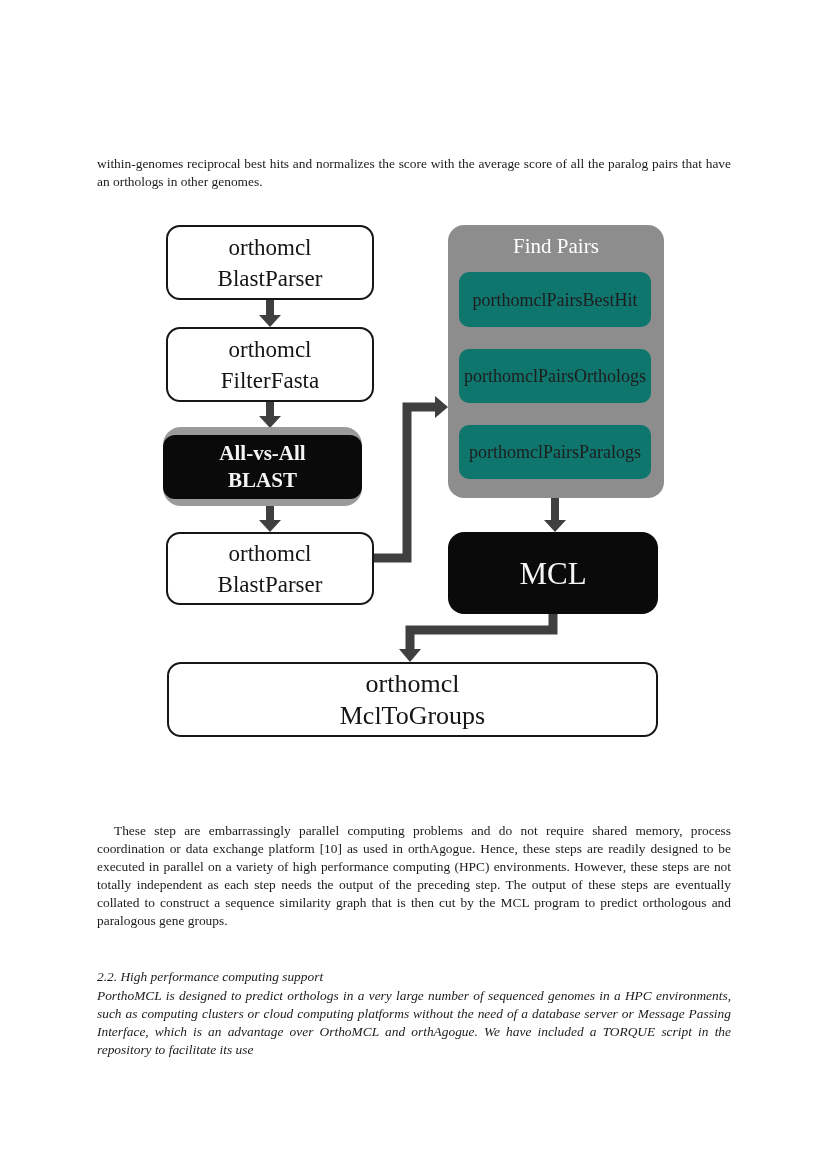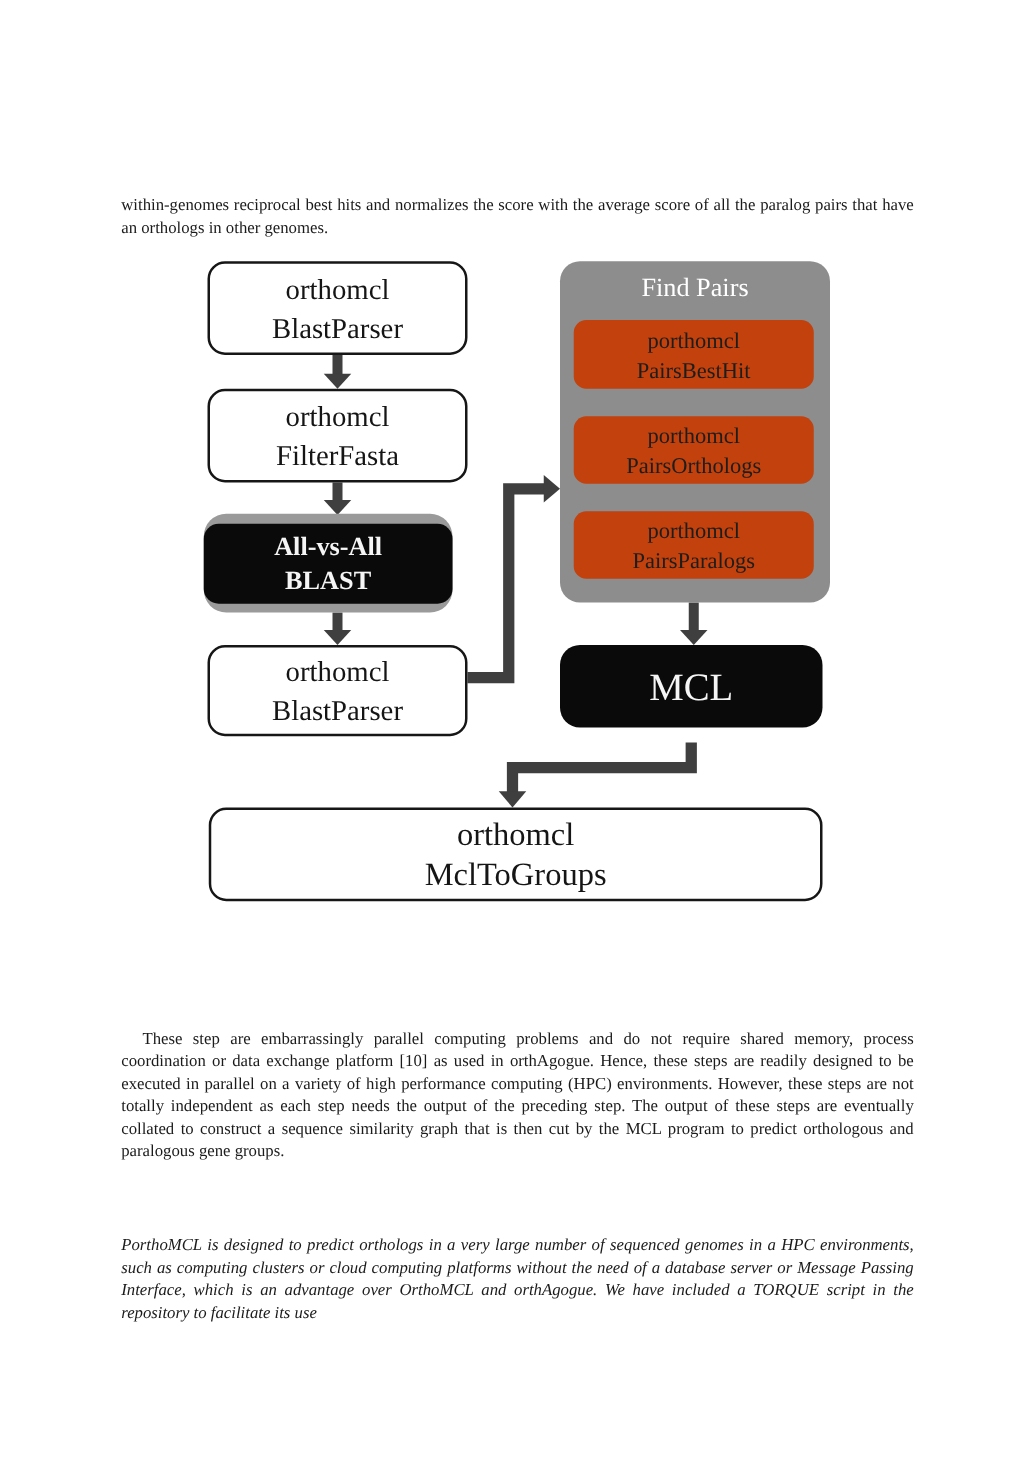--- a/index.html
+++ b/index.html
@@ -28,21 +28,21 @@
     top:968px;
     font-style:italic;
     font-weight:normal;
     font-size:13.4px;
     line-height:18px;
     text-align:left;
   }
   .para-hpc   { top:987px;font-style:italic; }
 
   
-  .flowchart { position:absolute; left:160px; top:204px; width:505px; height:520px; }
+  .flowchart { position:absolute; left:160px; top:220px; width:505px; height:520px; }
   .arrows    { position:absolute; left:0; top:0; }
   .arr       { fill:#3f3f3f; }
   .arr-line  { stroke:#3f3f3f; fill:none; }
 
   .node {
     position:absolute;
     display:flex; flex-direction:column;
     align-items:center; justify-content:center;
     text-align:center;
   }
@@ -76,31 +76,31 @@
     background:#8d8d8d; border-radius:16px;
   }
   .fp-title {
     margin-top:8px;
     text-align:center;
     color:#ffffff;
     font-size:21px; line-height:26px;
   }
   .fp-box {
     position:absolute; left:11px; width:192px;
-    background:#c2410c; border-radius:10px;
-    display:flex; flex-direction:column; align-items:center; justify-content:center;
+    background:#0f766e; border-radius:10px;
+    display:flex; flex-direction:row; align-items:center; justify-content:center;
     text-align:center;
   }
   .fp-box .nline { font-size:18px; line-height:24px; color:#1d1d1d; }
   #fp-besthit   { top:47px;  height:55px; }
   #fp-orthologs { top:124px; height:54px; }
   #fp-paralogs  { top:200px; height:54px; }
 
   #node-mcl {
-    position:absolute; left:288px; top:312px; width:210px; height:66px;
+    position:absolute; left:288px; top:312px; width:210px; height:82px;
     background:#0a0a0a; border-radius:16px;
     display:flex; align-items:center; justify-content:center;
   }
   #node-mcl span { color:#f5f5f5; font-size:31px; line-height:31px; }
 
   #node-groups { left:7px; top:442px; width:491px; height:75px; }
   #node-groups .nline { font-size:26px; line-height:32px; }
 </style>
 </head>
 <body>
@@ -183,16 +183,17 @@
     <div class="node white" id="node-groups">
       <div class="nline">orthomcl</div>
       <div class="nline">MclToGroups</div>
     </div>
 
   </div>
 
 
   <p class="tcol para-steps">These step are embarrassingly parallel computing problems and do not require shared memory, process coordination or data exchange platform [10] as used in orthAgogue. Hence, these steps are readily designed to be executed in parallel on a variety of high performance computing (HPC) environments. However, these steps are not totally independent as each step needs the output of the preceding step. The output of these steps are eventually collated to construct a sequence similarity graph that is then cut by the MCL program to predict orthologous and paralogous gene groups.</p>
 
+  <h3 class="tcol section-heading">2.2. High performance computing support</h3>
 
   <p class="tcol para-hpc">PorthoMCL is designed to predict orthologs in a very large number of sequenced genomes in a HPC environments, such as computing clusters or cloud computing platforms without the need of a database server or Message Passing Interface, which is an advantage over OrthoMCL and orthAgogue. We have included a TORQUE script in the repository to facilitate its use</p>
 
 </div>
 
 </body></html>

